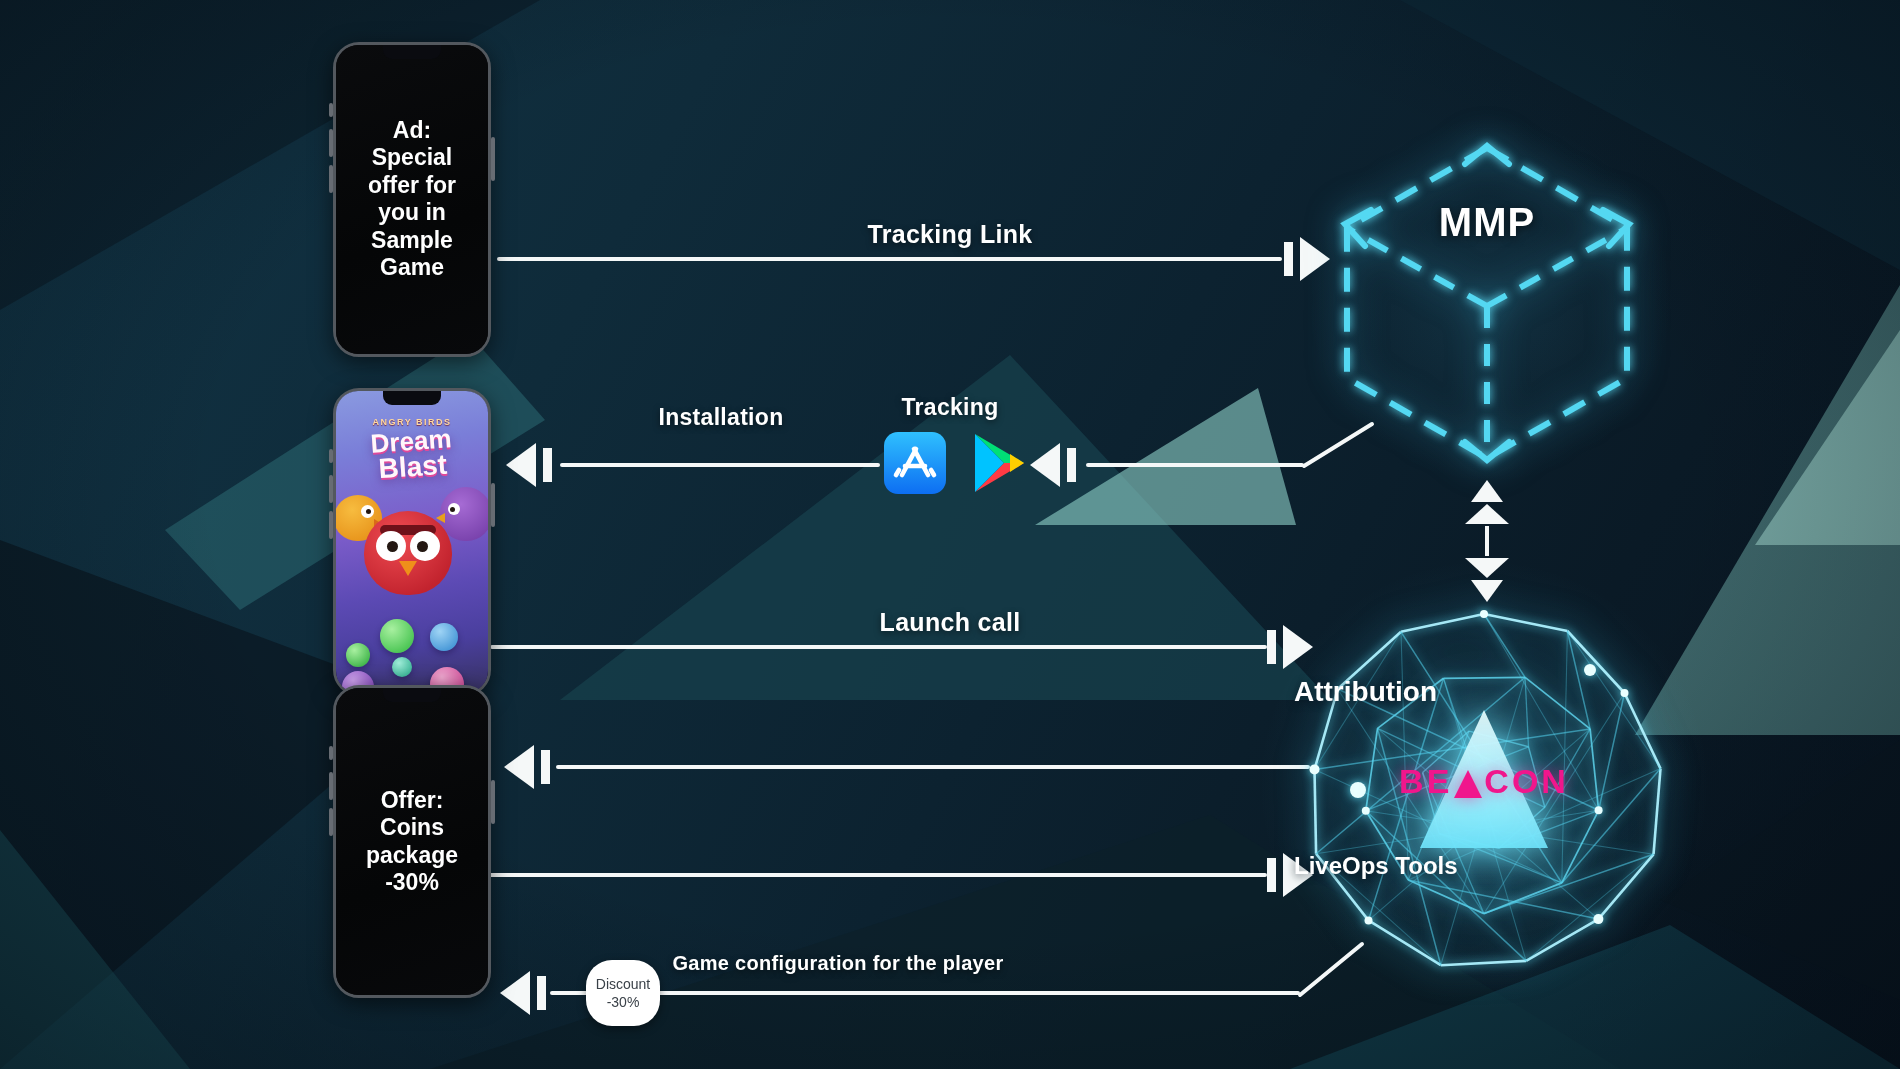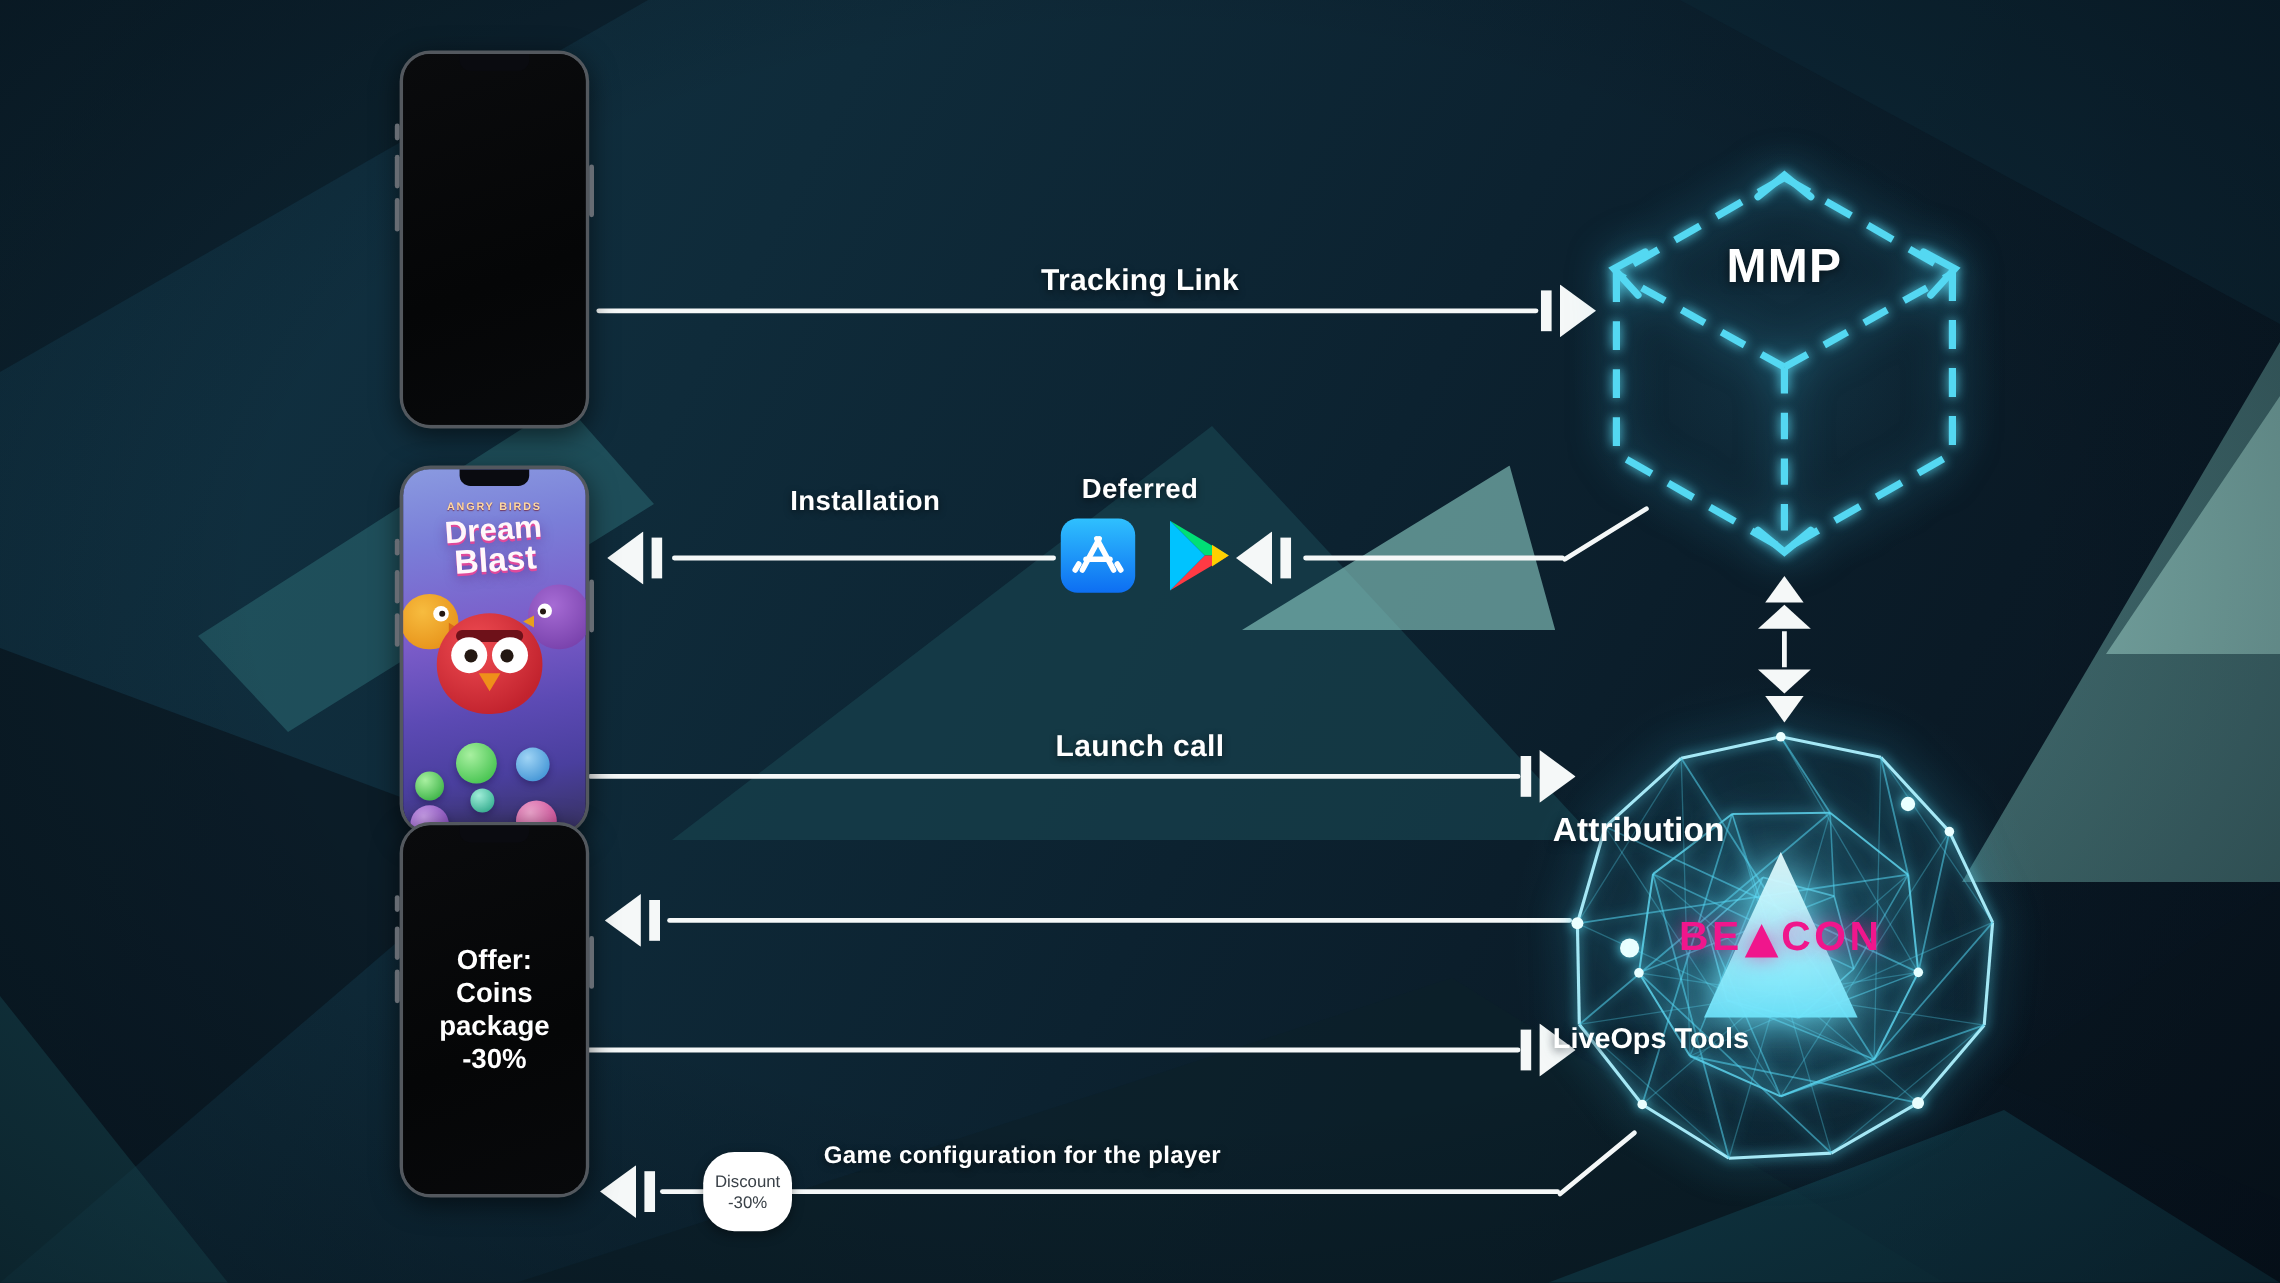--- a/index.html
+++ b/index.html
@@ -92,20 +92,26 @@
     <line x1="1300" y1="995" x2="1362" y2="944" stroke="#f5f8f8" stroke-width="4" stroke-linecap="round"></line>
   </svg>
 
   <div class="phone" style="left:333px;top:42px;">
     <span class="pbtn l1"></span>
     <span class="pbtn l2"></span>
     <span class="pbtn l3"></span>
     <span class="pbtn r1"></span>
     <div class="screen">
       <div class="notch"></div>
+      <div class="phone-label">Ad:
+Special
+offer for
+you in
+Sample
+Game</div>
     </div>
   </div>
 
   <div class="phone" style="left:333px;top:388px;height:302px;">
     <span class="pbtn l1"></span>
     <span class="pbtn l2"></span>
     <span class="pbtn l3"></span>
     <span class="pbtn r1"></span>
     <div class="screen game-screen">
       <div class="notch"></div>
@@ -159,21 +165,21 @@
     </div>
   </div>
 
   <div class="flow-label" style="left:700px;top:220px;width:500px;font-size:25px;">Tracking Link</div>
   <div class="fline" style="left:497px;top:257px;width:785px;"></div>
   <svg class="arr" style="left:1284px;top:237px;" width="46" height="44">
     <rect x="0" y="5" width="9" height="34" fill="#f5f8f8"></rect>
       <polygon points="16,0 46,22 16,44" fill="#f5f8f8"></polygon>
   </svg>
 
-  <div class="flow-label" style="left:860px;top:394px;width:180px;font-size:23px;">Deferred</div>
+  <div class="flow-label" style="left:860px;top:394px;width:180px;font-size:23px;">Tracking</div>
   <div class="flow-label" style="left:556px;top:404px;width:330px;font-size:23px;">Installation</div>
   <svg class="arr" style="left:506px;top:443px;" width="46" height="44">
     <polygon points="30,0 0,22 30,44" fill="#f5f8f8"></polygon>
       <rect x="37" y="5" width="9" height="34" fill="#f5f8f8"></rect>
   </svg>
   <div class="fline" style="left:560px;top:463px;width:320px;"></div>
   <div class="store-icon" style="left:884px;top:432px;width:62px;height:62px;background:linear-gradient(180deg,#2fc0fe,#0d6ef2);">
     <svg width="62" height="62" viewBox="0 0 62 62">
       <g stroke="#fff" stroke-width="4.6" stroke-linecap="round" fill="none">
         <line x1="18" y1="43" x2="32" y2="17"></line>
@@ -210,21 +216,21 @@
       <rect x="37" y="5" width="9" height="34" fill="#f5f8f8"></rect>
   </svg>
   <div class="fline" style="left:556px;top:765px;width:754px;"></div>
 
   <div class="fline" style="left:486px;top:873px;width:781px;"></div>
   <svg class="arr" style="left:1267px;top:853px;" width="46" height="44">
     <rect x="0" y="5" width="9" height="34" fill="#f5f8f8"></rect>
       <polygon points="16,0 46,22 16,44" fill="#f5f8f8"></polygon>
   </svg>
 
-  <div class="flow-label" style="left:602px;top:952px;width:500px;font-size:20px;">Game configuration for the player</div>
+  <div class="flow-label" style="left:588px;top:952px;width:500px;font-size:20px;">Game configuration for the player</div>
   <svg class="arr" style="left:500px;top:971px;" width="46" height="44">
     <polygon points="30,0 0,22 30,44" fill="#f5f8f8"></polygon>
       <rect x="37" y="5" width="9" height="34" fill="#f5f8f8"></rect>
   </svg>
   <div class="fline" style="left:550px;top:991px;width:750px;"></div>
   <div class="badge">Discount
 -30%</div>
 
   <svg class="glow-cyan" width="300" height="330" viewBox="0 0 300 330" style="position:absolute;left:1337px;top:138px;z-index:6;">
     <g stroke="#54d8f2" stroke-width="6" fill="none">

